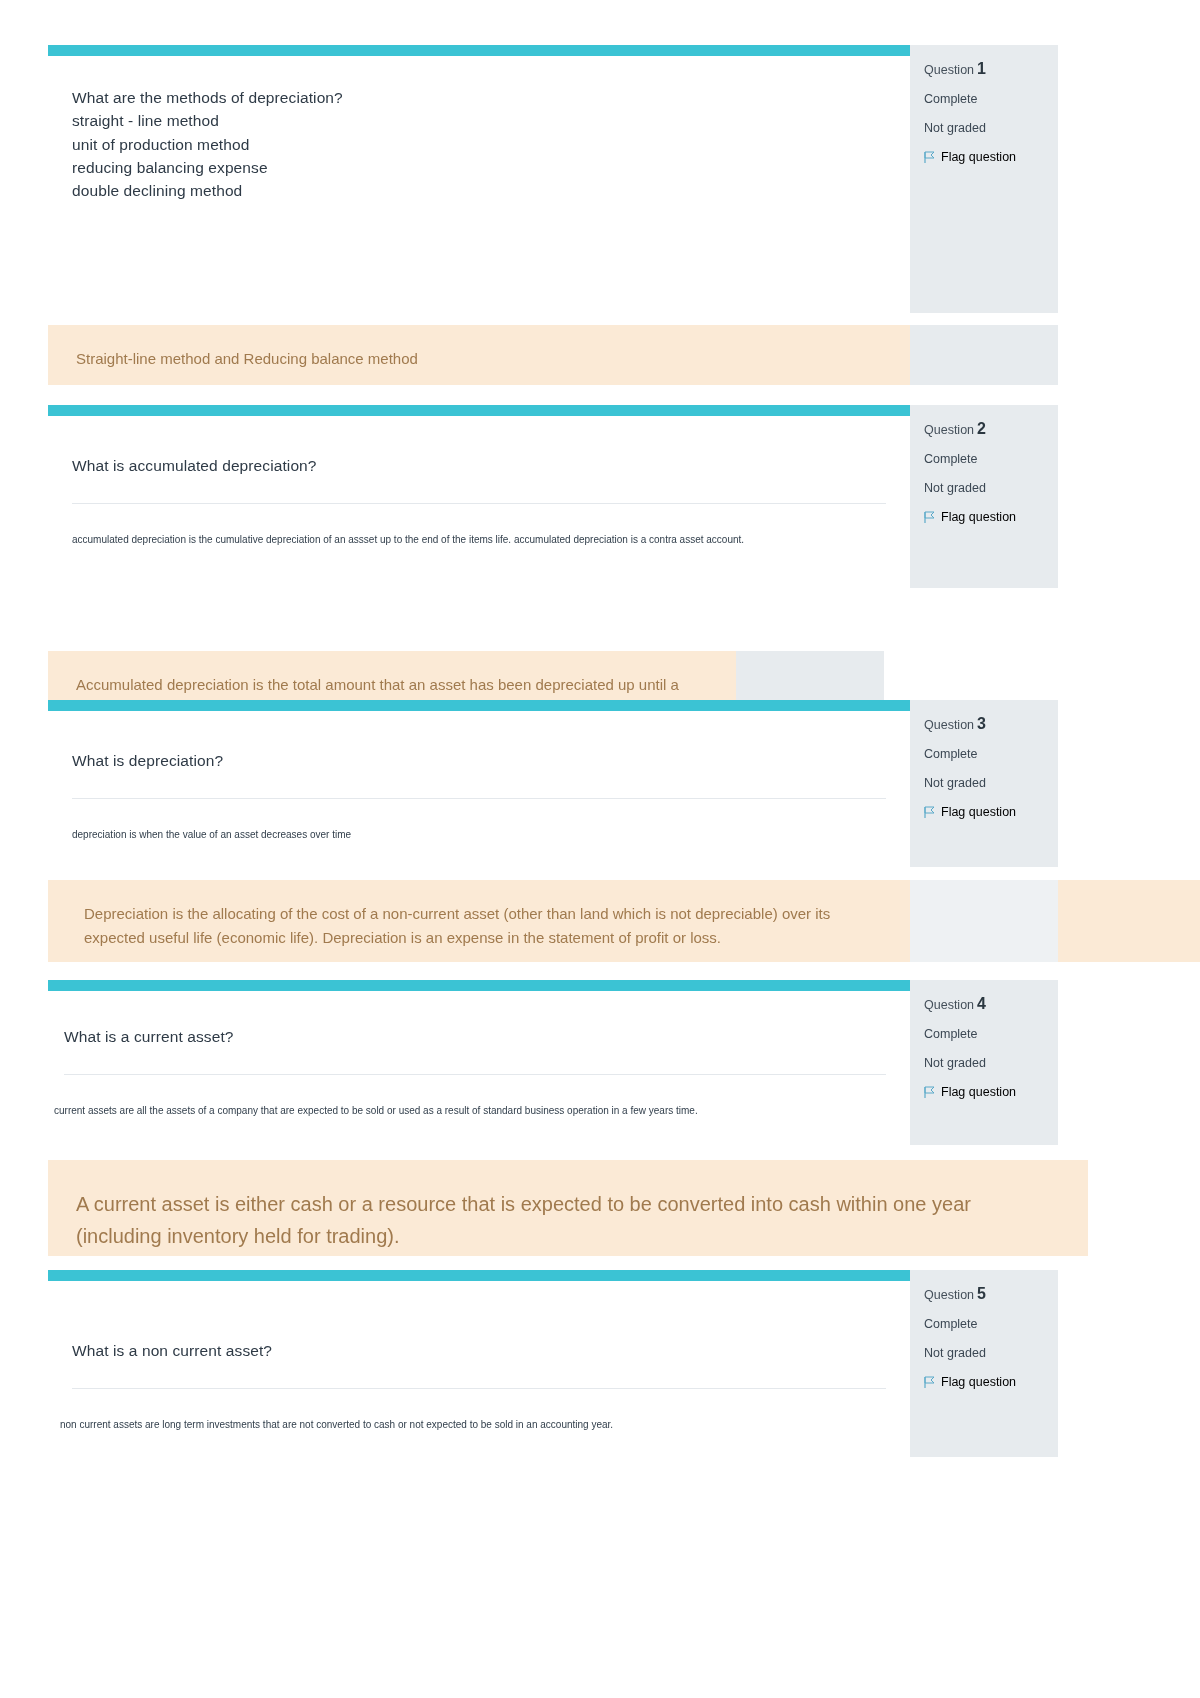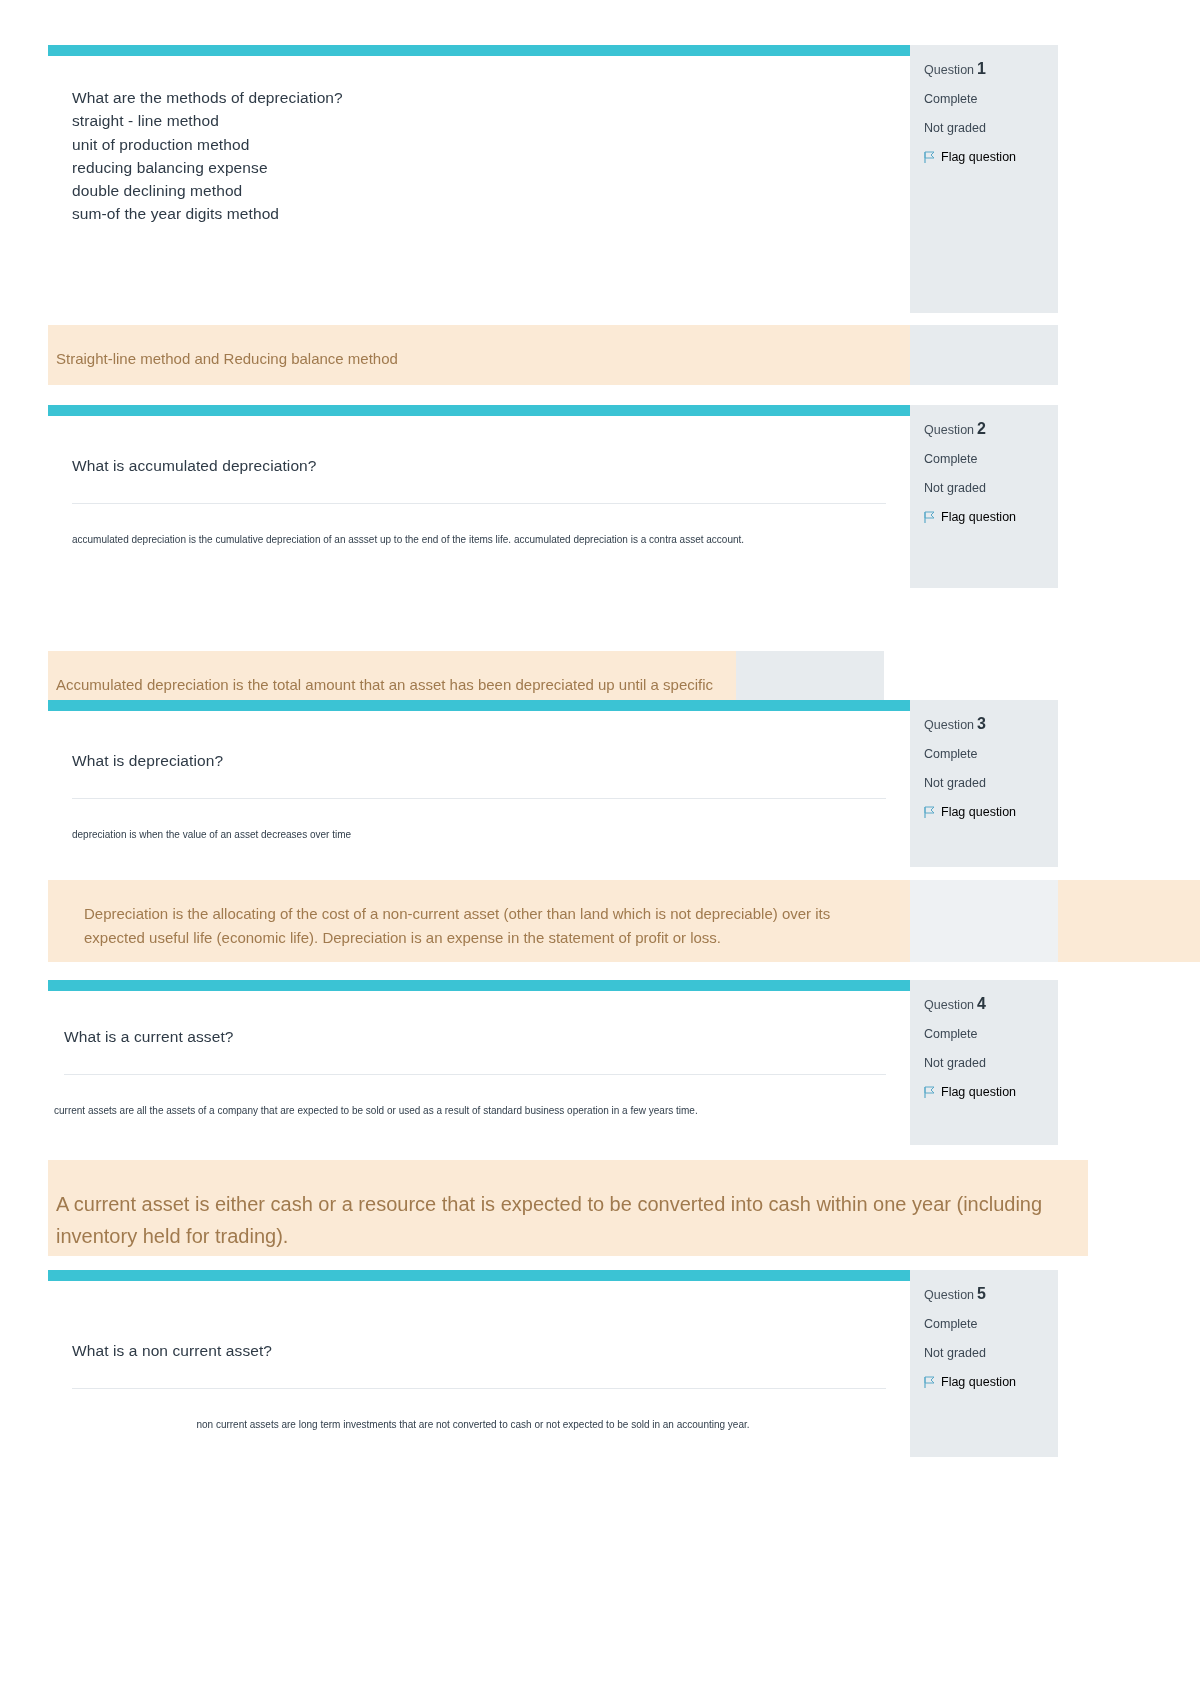--- a/index.html
+++ b/index.html
@@ -123,21 +123,21 @@
 
   
   .feedback {
     position: absolute;
     background: #fbead6;
     display: flex;
   }
 
   .fb-main {
     background: #fbead6;
-    padding: 22px 8px;
+    padding: 22px 28px;
   }
 
   .fb-text {
     font-size: 15px;
     color: #a07a4e;
     line-height: 1.62;
   }
 
   .fb-side {
     background: #e7ebee;
@@ -154,21 +154,20 @@
     <div class="qrow">
       <div class="qmain" style="min-height:268px;">
         <div class="qtopbar"></div>
         <div class="qbody">
           <div class="qtext">What are the methods of depreciation?</div>
           <div class="qtext ans-list">
             <div>straight - line method</div>
             <div>unit of production method</div>
             <div>reducing balancing expense</div>
             <div>double declining method</div>
-            <div>sum-of the year digits method</div>
           </div>
         </div>
       </div>
       <div class="qside">
         <div class="side-line qnum">
           <span>Question</span><span class="num">1</span>
         </div>
         <div class="side-line">Complete</div>
         <div class="side-line">Not graded</div>
         <div class="flag-line">
@@ -298,21 +297,21 @@
     </div>
   </div>
 
   <div class="qblock" style="top:1270px;">
     <div class="qrow">
       <div class="qmain" style="min-height:175px;">
         <div class="qtopbar"></div>
         <div class="qbody" style="padding-top:58px;">
           <div class="qtext">What is a non current asset?</div>
           <div class="qdivider"></div>
-          <div class="qanswer" style="margin-left:-12px;text-align:center;">non current assets are long term investments that are not converted to cash or not expected to be sold in an accounting year.</div>
+          <div class="qanswer" style="margin-left:-12px;">non current assets are long term investments that are not converted to cash or not expected to be sold in an accounting year.</div>
         </div>
       </div>
       <div class="qside">
         <div class="side-line qnum">
           <span>Question</span><span class="num">5</span>
         </div>
         <div class="side-line">Complete</div>
         <div class="side-line">Not graded</div>
         <div class="flag-line">
           <span class="flag-icon">

